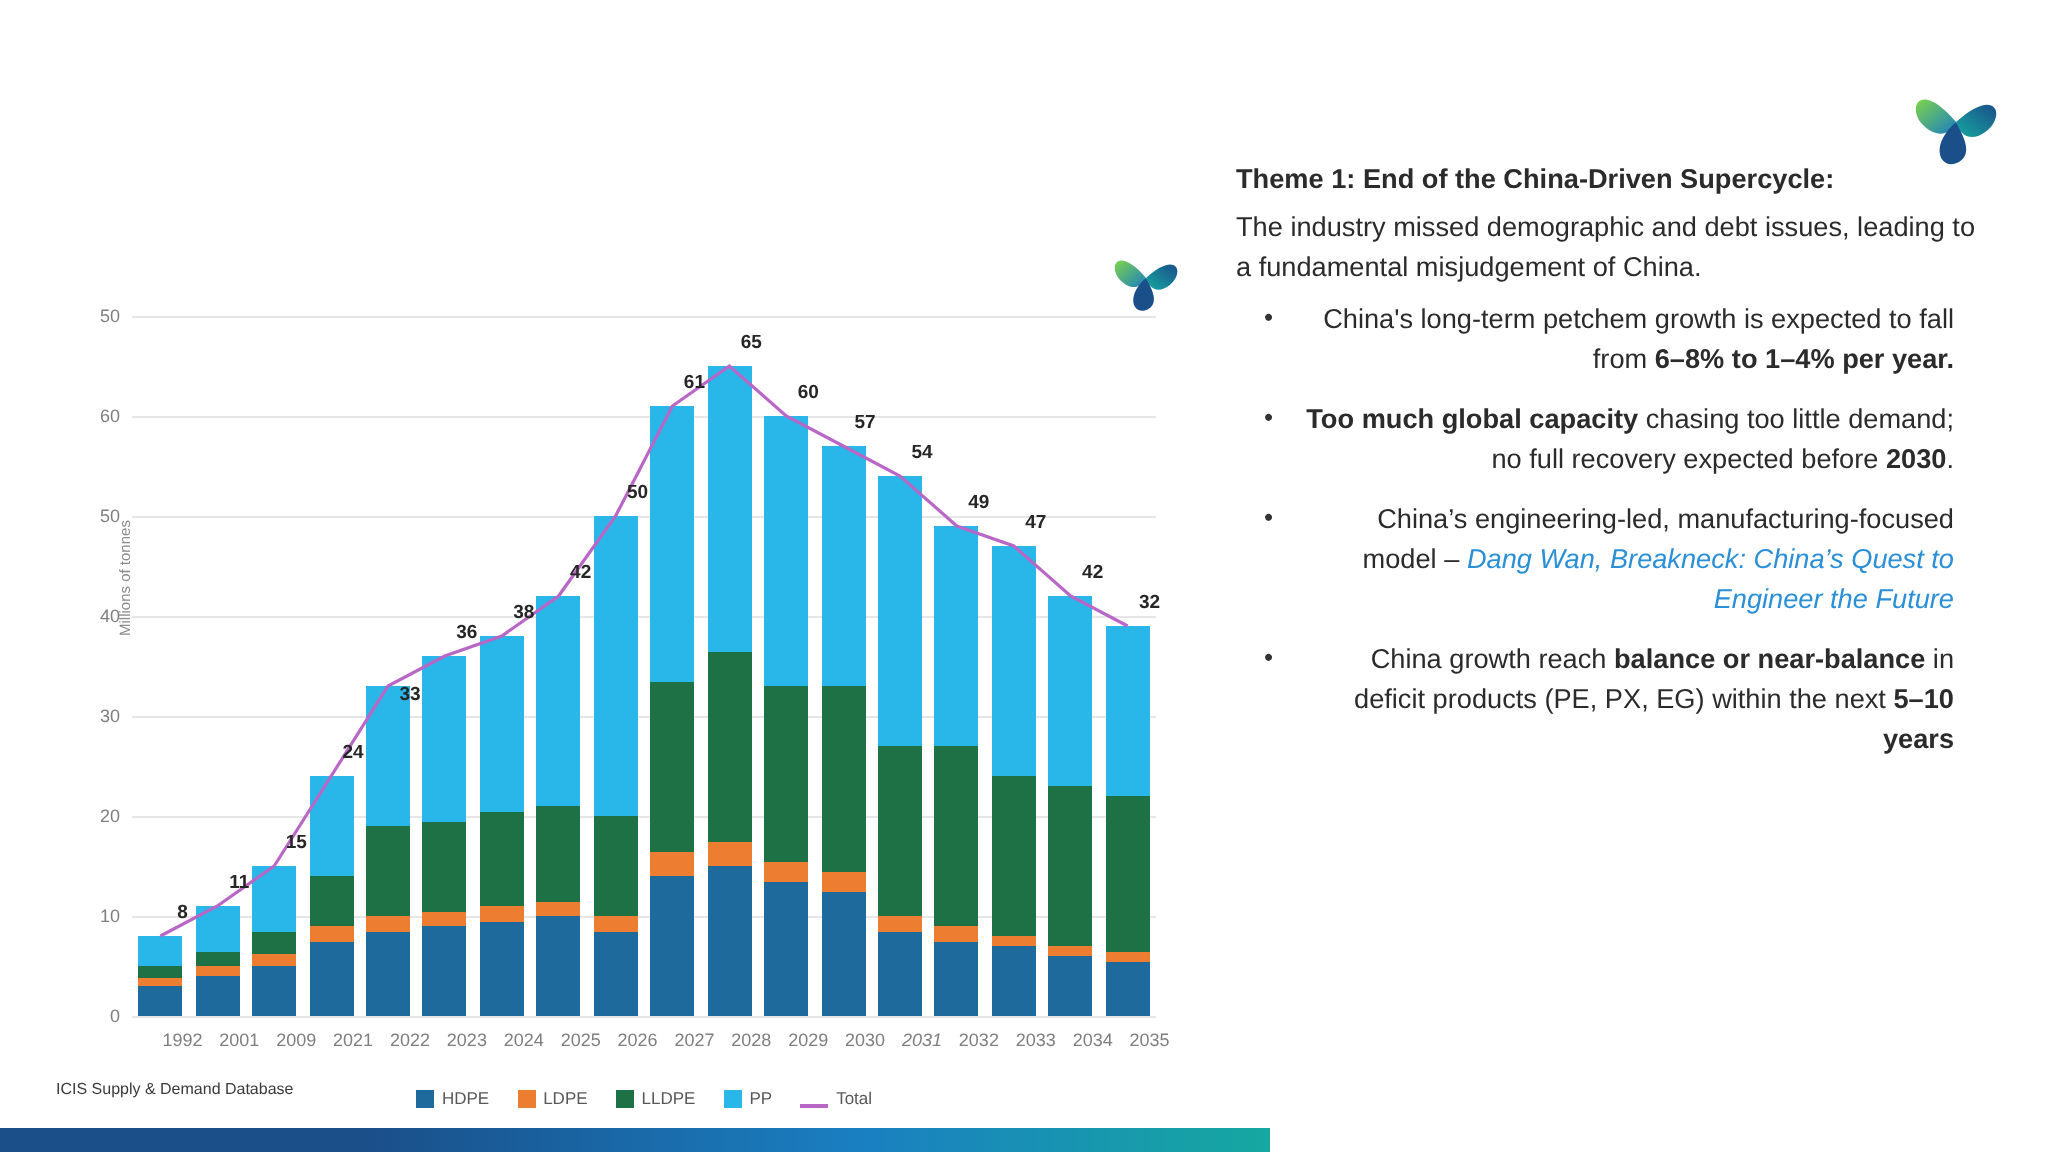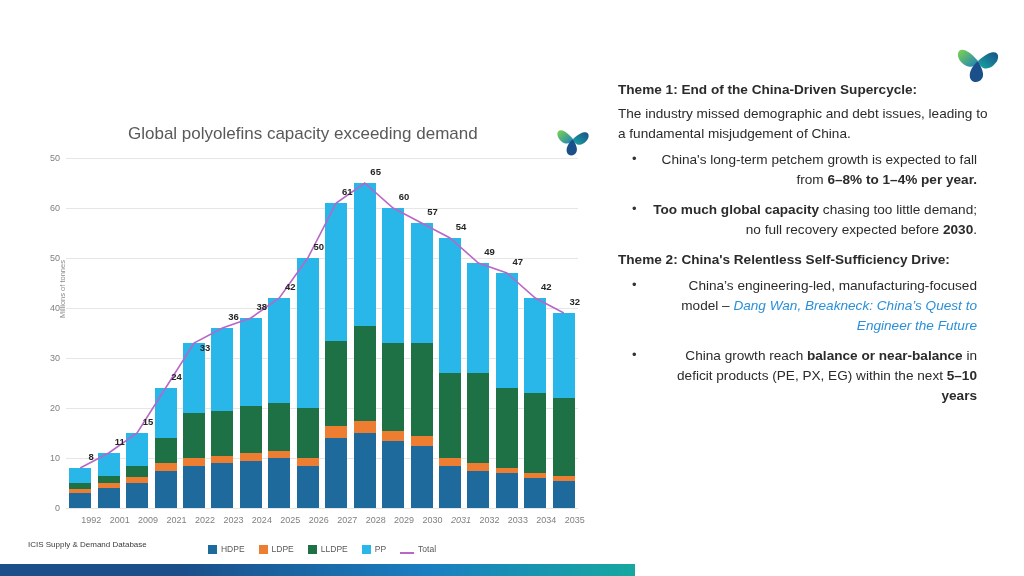--- a/index.html
+++ b/index.html
@@ -124,21 +124,20 @@
     <path d="M30 30 C14 44 22 58 32 52 C40 47 33 36 30 30 Z" fill="#1a4f8a"></path>
   </svg>
 
   <svg class="logo-chart" viewBox="0 0 60 60">
     <path d="M30 30 C10 6 2 22 12 32 C20 40 28 36 30 30 Z" fill="url(#g1)"></path>
     <path d="M30 30 C52 10 58 26 47 35 C38 42 32 37 30 30 Z" fill="url(#g2)"></path>
     <path d="M30 30 C14 44 22 58 32 52 C40 47 33 36 30 30 Z" fill="#1a4f8a"></path>
   </svg>
 
   <div class="chart-panel">
-    <div class="chart-title">Global polyolefins capacity exceeding demand</div>
 
     <div class="plot" id="plot">
       <div class="axis-label-y">Millions of tonnes</div>
       <div id="grid">
           <div class="gridline" style="top: 350px;"></div>
           <div class="ytick" style="top: 350px;">0</div>
           <div class="gridline" style="top: 300px;"></div>
           <div class="ytick" style="top: 300px;">10</div>
           <div class="gridline" style="top: 250px;"></div>
           <div class="ytick" style="top: 250px;">20</div>
@@ -341,23 +340,20 @@
 
     <ul class="bullets">
       <li>
         <span>China's long-term petchem growth is expected to fall from </span><span class="b">6–8% to 1–4% per year.</span>
       </li>
       <li>
         <span class="b">Too much global capacity</span><span> chasing too little demand; no full recovery expected before </span><span class="b">2030</span><span>.</span>
       </li>
     </ul>
 
-    <p>
-        <span class="theme2">Theme 2: China's Relentless Self-Sufficiency Drive:</span>
-      </p>
 
     <ul class="bullets">
       <li>
         <span>China’s engineering-led, manufacturing-focused model – </span><span class="cite">Dang Wan, Breakneck: China’s Quest to Engineer the Future</span>
       </li>
       <li>
         <span>China growth reach </span><span class="b">balance or near-balance</span><span> in deficit products (PE, PX, EG) within the next </span><span class="b">5–10 years</span>
       </li>
     </ul>
   </div>

